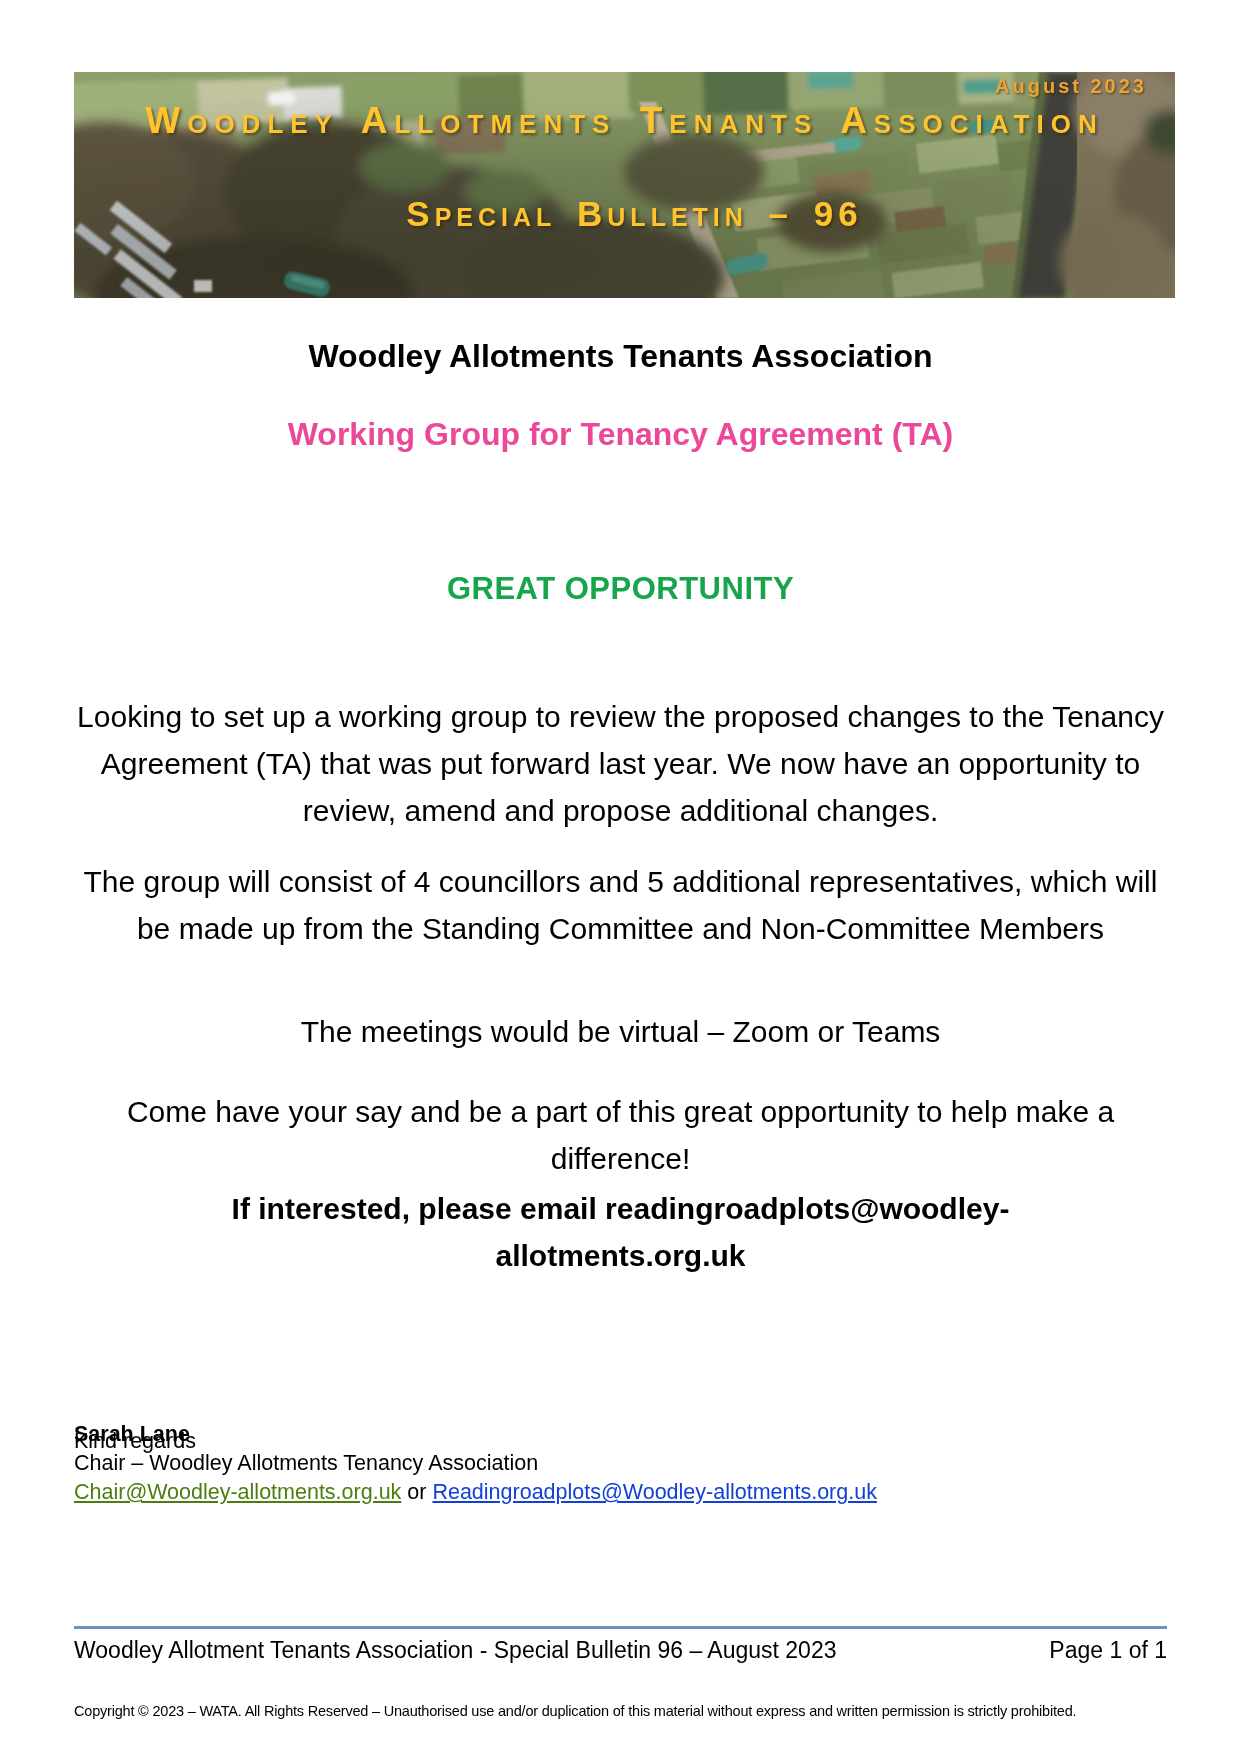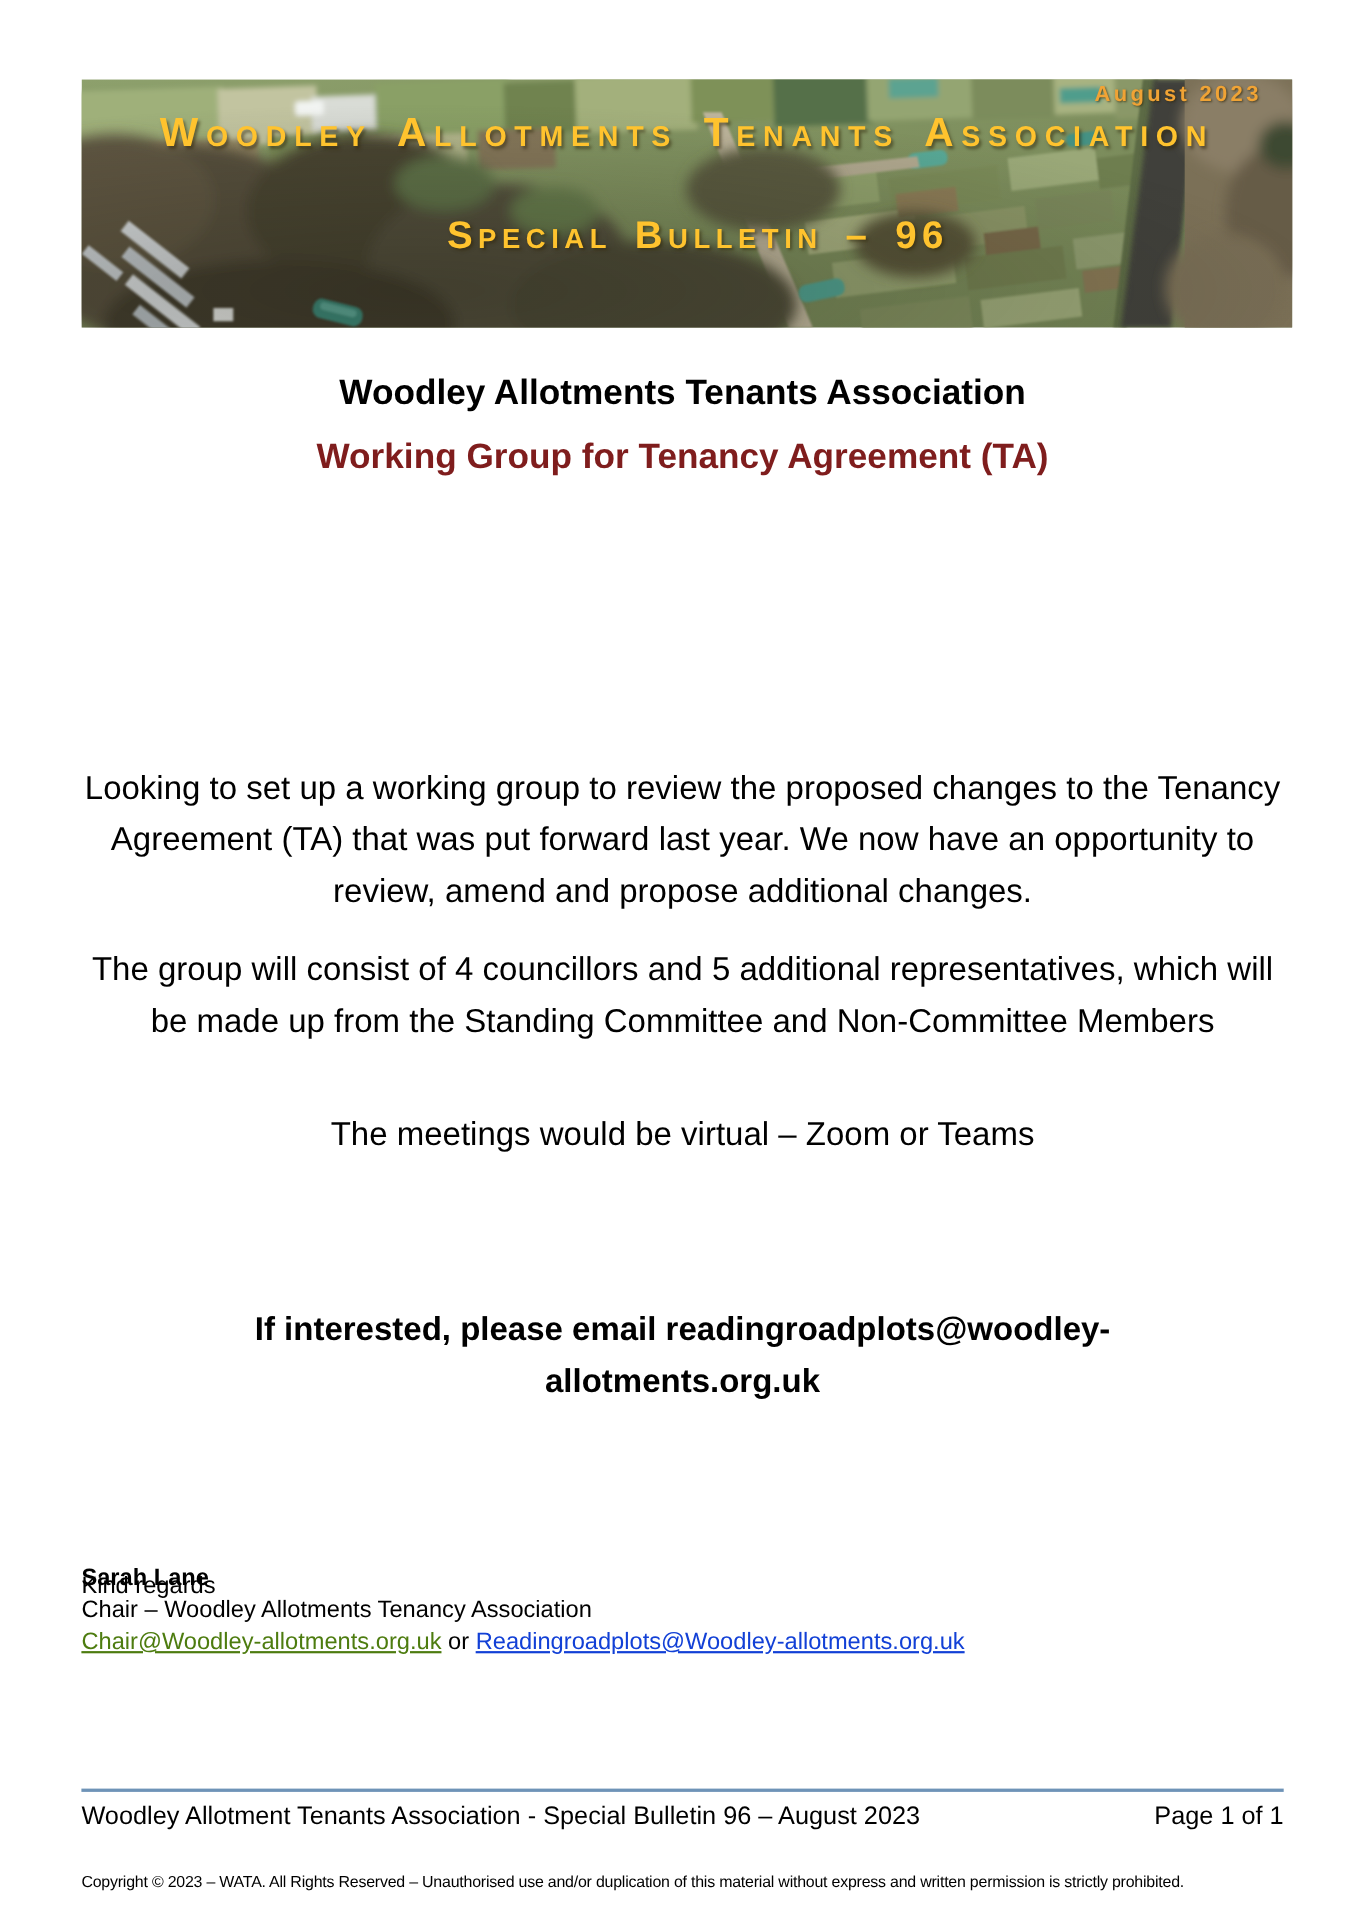--- a/index.html
+++ b/index.html
@@ -201,25 +201,27 @@
 
       <rect width="1101" height="226" fill="url(#vin)"></rect>
     </svg>
 
     <div class="banner-date" style="color:#F0A335;">August 2023</div>
     <div class="banner-title" style="color:#FFC32E;">Woodley Allotments Tenants Association</div>
     <div class="banner-subtitle" style="color:#FFC32E;padding-left:20px;">Special Bulletin – 96</div>
   </div>
 
   <div class="doc-title">Woodley Allotments Tenants Association</div>
-  <div class="doc-subtitle" style="color:#7f1d1d;">Working Group for Tenancy Agreement (TA)</div>
+  <div class="doc-subtitle" style="color:#ec4899;margin-top:20px;">Working Group for Tenancy Agreement (TA)</div>
+  <div class="opportunity" style="color:#17A54B;">GREAT OPPORTUNITY</div>
 
   <p class="para p1">Looking to set up a working group to review the proposed changes to the Tenancy Agreement (TA) that was put forward last year.  We now have an opportunity to review, amend and propose additional changes.</p>
   <p class="para p2">The group will consist of 4 councillors and 5 additional representatives, which will be made up from the Standing Committee and Non-Committee Members</p>
   <p class="para p3">The meetings would be virtual – Zoom or Teams</p>
+  <p class="para p4">Come have your say and be a part of this great opportunity to help make a difference!</p>
   <p class="cta">If interested, please email readingroadplots@woodley-allotments.org.uk</p>
 
   <div class="sig salutation">Kind regards</div>
   <div class="sig sig-name">Sarah Lane</div>
   <div class="sig sig-role">Chair – Woodley Allotments Tenancy Association</div>
   <div class="sig sig-links">
     <a style="color:#4d7c0f;">Chair@Woodley-allotments.org.uk</a><span style="white-space:pre;"> or </span><a style="color:#1240D6;">Readingroadplots@Woodley-allotments.org.uk</a>
   </div>
 
   <hr class="footer-rule" style="background:#6E93B7;">

